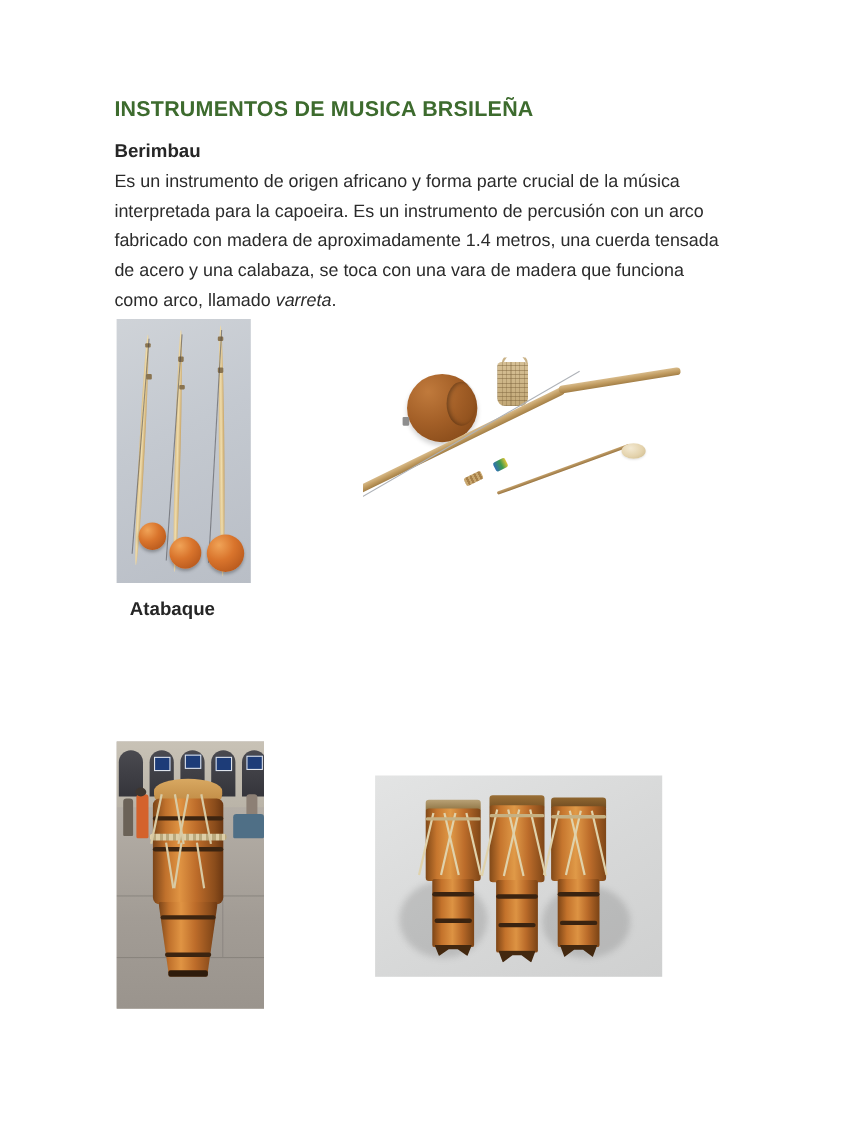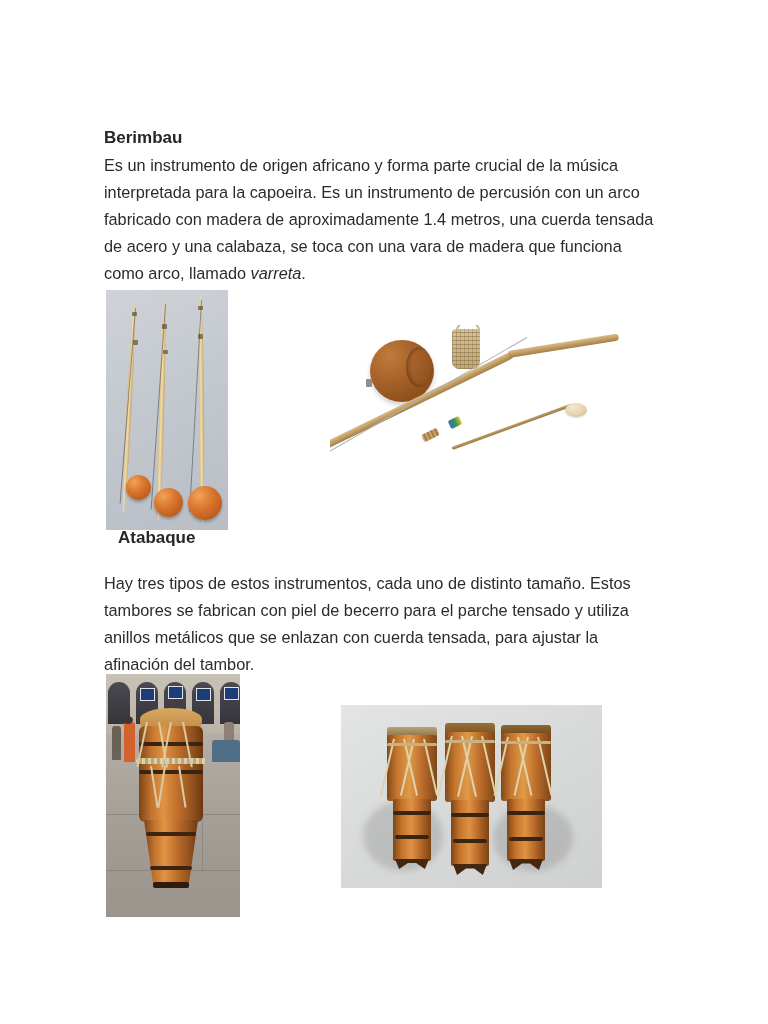--- a/index.html
+++ b/index.html
@@ -33,21 +33,21 @@
     white-space: nowrap;
   }
   .section-heading {
     position: absolute;
     font-size: 17px;
     font-weight: bold;
     color: #262626;
     white-space: nowrap;
   }
   #heading-berimbau { left: 104px; top: 128px; }
-  #heading-atabaque { left: 118px; top: 528px; }
+  #heading-atabaque { left: 118px; top: 544px; }
 
   .body-para {
     position: absolute;
     left: 104px;
     width: 556px;
     font-size: 16.3px;
     line-height: 27px;
     color: #2b2b2b;
   }
   #para-berimbau { top: 152px; }
@@ -273,20 +273,21 @@
     border-radius: 50%;
     background: rgba(90,90,92,.22);
     filter: blur(3px);
   }
 </style>
 </head>
 <body>
 
 <div class="page">
 
+  <div class="doc-title">INSTRUMENTOS DE MUSICA BRSILEÑA</div>
 
   <div class="section-heading" id="heading-berimbau">Berimbau</div>
 
   <div class="body-para" id="para-berimbau"><span>Es un instrumento de origen africano y forma parte crucial de la música interpretada para la capoeira. Es un instrumento de percusión con un arco fabricado con madera de aproximadamente 1.4 metros, una cuerda tensada de acero y una calabaza, se toca con una vara de madera que funciona como arco, llamado </span><span class="ital">varreta</span><span>.</span></div>
 
   <div class="photo" id="photo-berimbau-trio">
 
     <div class="bow" style="left:26px; top:14px; width:5px; height:210px; transform:rotate(3deg);"></div>
     <div class="bow-knot" style="left:26px; top:22px; width:5px; height:4px;"></div>
     <div class="bow-knot" style="left:27px; top:50px; width:5px; height:5px;"></div>
@@ -320,21 +321,20 @@
     <div class="verga-bind" style="left:92px; top:106px; transform:rotate(-26deg);"></div>
     <div class="verga-ribbon" style="left:119px; top:93px; transform:rotate(-26deg);"></div>
 
     <div class="baqueta" style="left:122px; top:122px; width:128px; transform:rotate(-20deg); transform-origin:left center;"></div>
 
     <div class="dobrao"></div>
   </div>
 
   <div class="section-heading" id="heading-atabaque">Atabaque</div>
 
-  <div class="body-para" id="para-atabaque">Hay tres tipos de estos instrumentos, cada uno de distinto tamaño. Estos tambores se fabrican con piel de becerro para el parche tensado y utiliza anillos metálicos que se enlazan con cuerda tensada, para ajustar la afinación del tambor.</div>
 
   <div class="photo" id="photo-atabaque-single">
     <div class="street-arcade">
       <div class="arch" style="left:2px;"></div>
       <div class="arch" style="left:30px;"></div>
       <div class="arch" style="left:58px;"></div>
       <div class="arch" style="left:86px;"></div>
       <div class="arch" style="left:114px;"></div>
       <div class="arch-sign" style="left:34px; top:14px;"></div>
       <div class="arch-sign" style="left:62px; top:12px;"></div>

